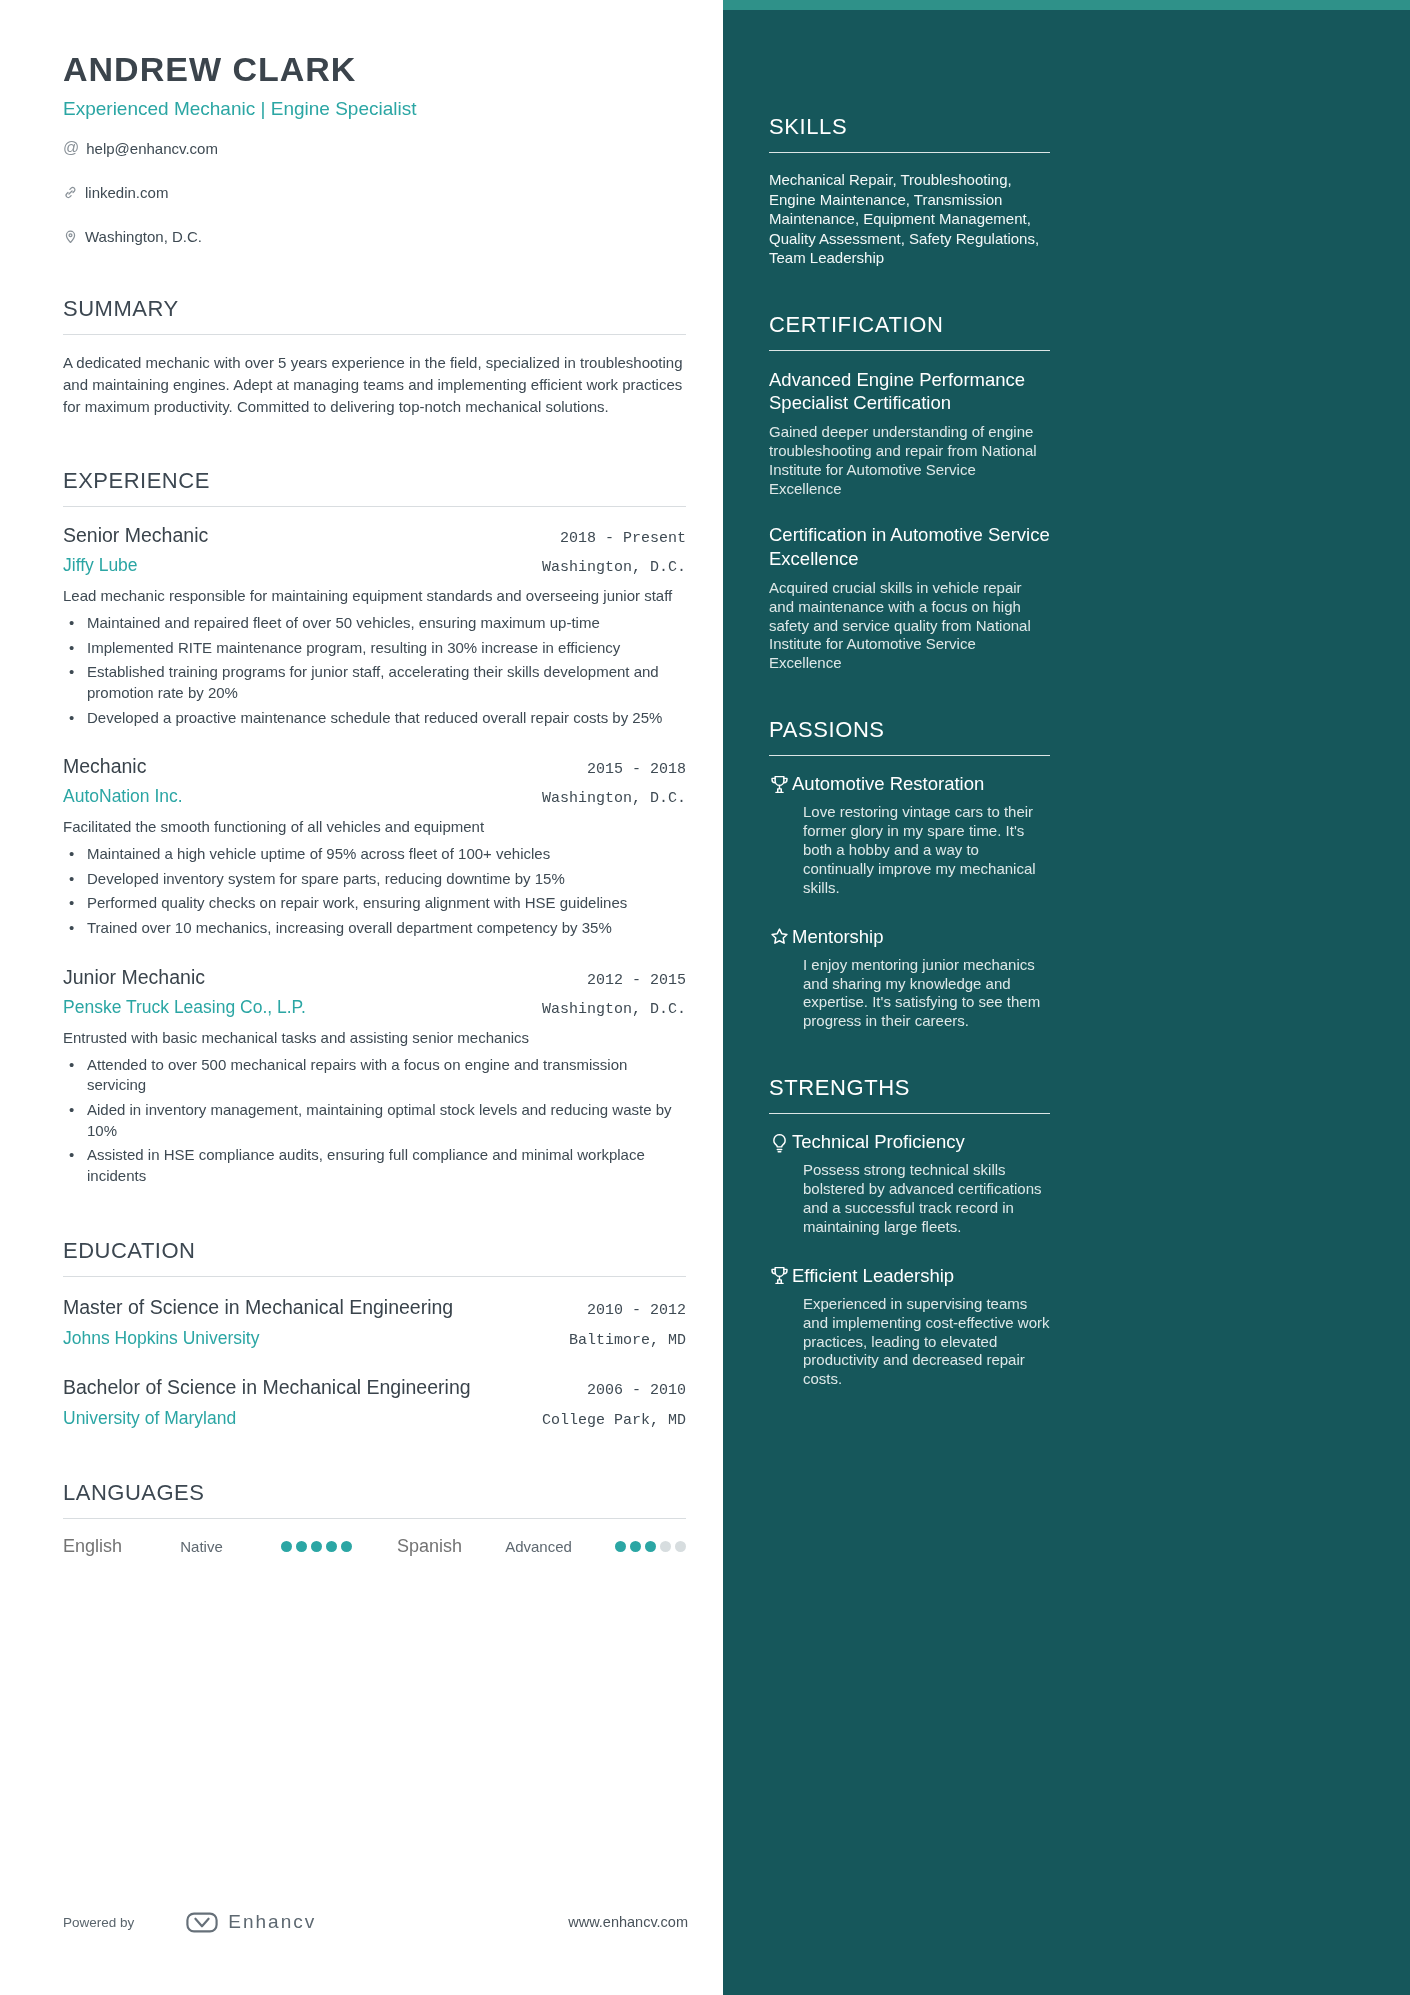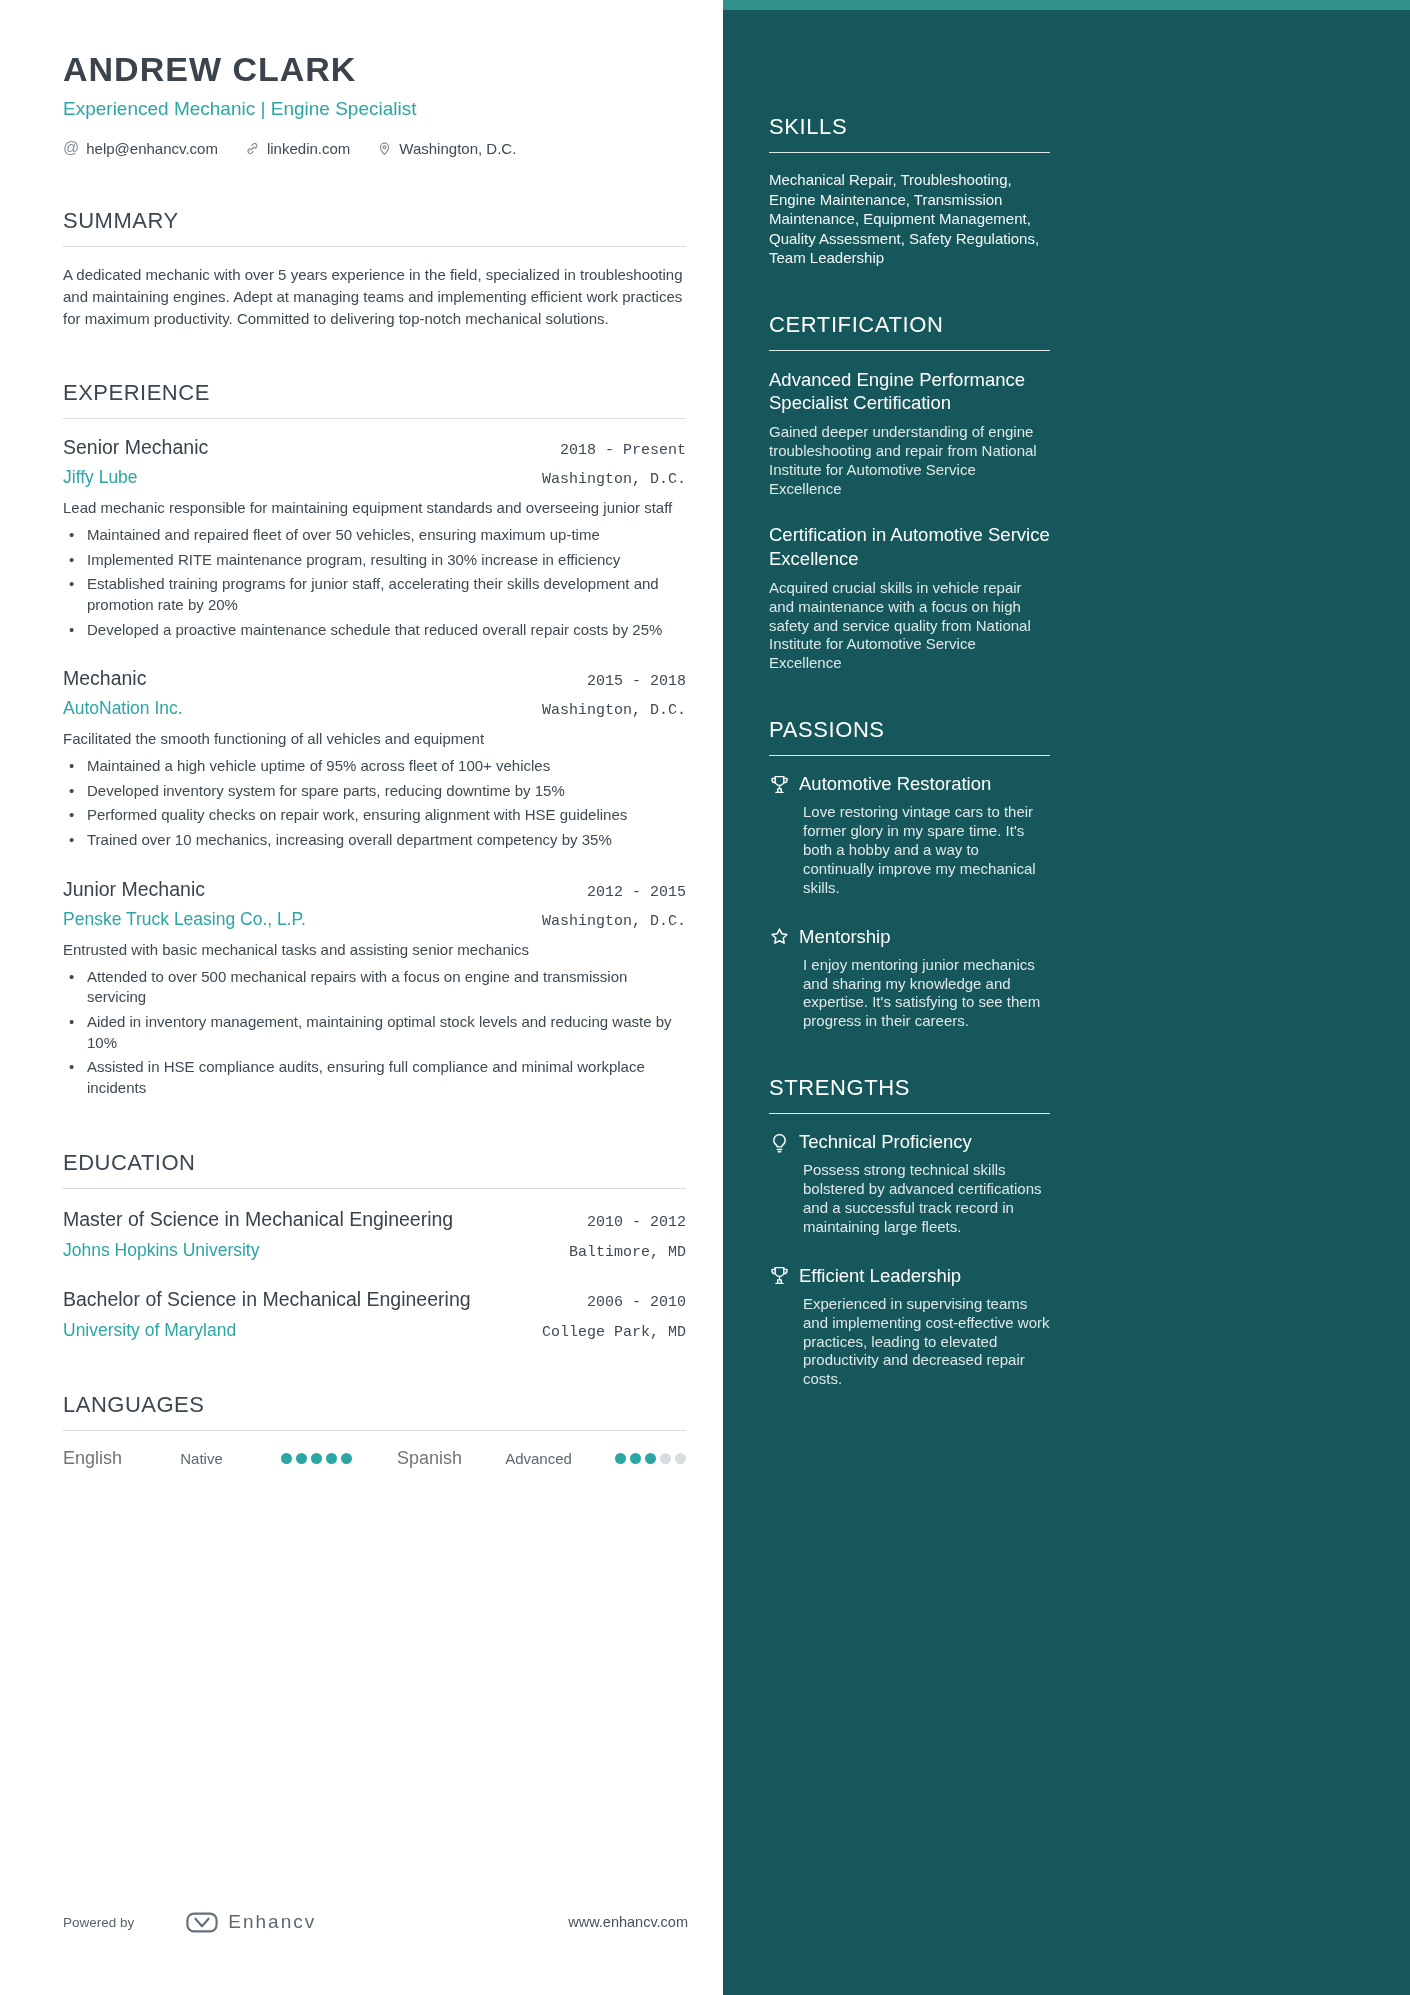--- a/index.html
+++ b/index.html
@@ -52,21 +52,21 @@
     line-height: 1.28;
     color: #ffffff;
   }
   .side-desc {
     margin-top: 8px;
     font-size: 15px;
     line-height: 1.26;
     color: #dee8e8;
   }
   .icon-item { margin-bottom: 28px; }
-  .icon-head { display: flex; align-items: center; gap: 9px; }
+  .icon-head { display: flex; align-items: center; gap: 2px; }
   .icn { width: 21px; height: 21px; flex: none; color: #ffffff; display: inline-flex; }
   .icn svg { width: 100%; height: 100%; }
   .icon-title { font-size: 18.5px; color: #ffffff; }
   .icon-desc { margin-left: 34px; }
 
   
   .main {
     position: absolute;
     left: 63px; top: 0;
     width: 623px;
@@ -82,20 +82,21 @@
     margin-top: 9px;
     font-size: 19px;
     color: var(--accent, #2BA6A4);
   }
   .contacts {
     margin-top: 19px;
     display: flex;
     gap: 27px;
     font-size: 15px;
     color: #3E4A53;
+    flex-direction: column;
   }
   .contact { display: flex; align-items: center; gap: 7px; }
   .cicon { color: #8A9299; display: inline-flex; align-items: center; }
   .cicon svg { width: 15px; height: 15px; }
   .at-icon::before { content: "@"; font-size: 16px; color: #8A9299; }
 
   .m-section { margin-top: 51px; }
   .main-heading {
     font-size: 22px;
     font-weight: 400;

